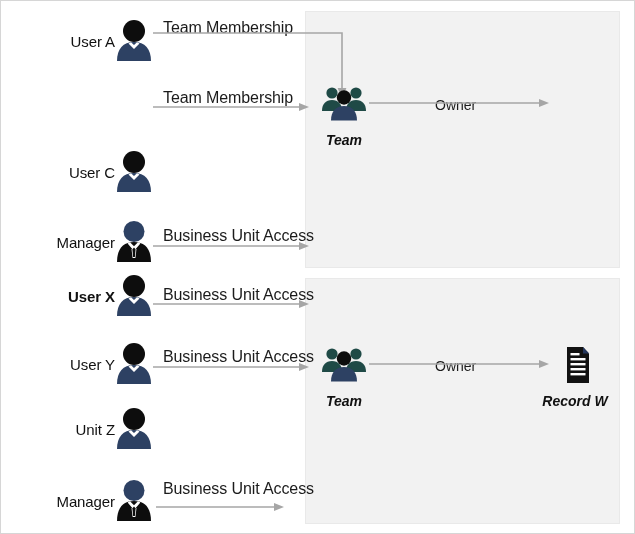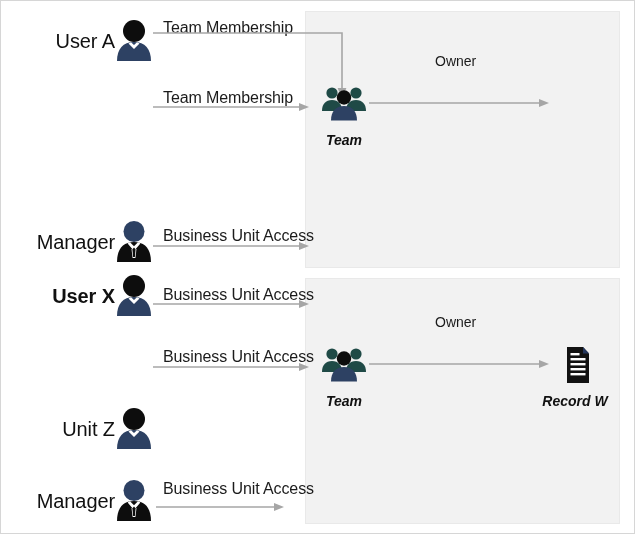--- a/index.html
+++ b/index.html
@@ -32,21 +32,21 @@
     position: absolute;
     left: 0;
     width: 300px;
     height: 56px;
   }
   .row-label {
     position: absolute;
     right: 186px;
     top: 50%;
     transform: translateY(-50%);
-    font-size: 20px;
+    font-size: 15px;
     color: #111111;
     white-space: nowrap;
     letter-spacing: -0.1px;
   }
   .person {
     position: absolute;
     left: 113px;
     top: 50%;
     transform: translateY(-50%);
     width: 40px;
@@ -79,20 +79,21 @@
     font-size: 14px;
     color: #111111;
     font-weight: bold;
     white-space: nowrap;
   }
   .owner-label {
     position: absolute;
     font-size: 14px;
     color: #1b1b1b;
     white-space: nowrap;
+    margin-top: 44px;
   }
 </style>
 </head>
 <body>
 
 <div id="canvas">
 
   <div class="panel" id="panel-top"></div>
   <div class="panel" id="panel-bottom"></div>
 
@@ -101,20 +102,30 @@
     <span class="person">
       <svg viewBox="0 0 40 44" width="40" height="44">
         <circle cx="20" cy="12" r="11" fill="#0d0d0d"></circle>
         <path d="M20 23 C9 23 3 30 3 42 L37 42 C37 30 31 23 20 23 Z" fill="#2d4163"></path>
         <path d="M14.5 24.5 L20 30 L25.5 24.5 L23 23.2 L20 26 L17 23.2 Z" fill="#ffffff"></path>
       </svg>
     </span>
   </div>
 
 
+  <div class="row" style="top:143px;">
+    <span class="row-label">User C</span>
+    <span class="person">
+      <svg viewBox="0 0 40 44" width="40" height="44">
+        <circle cx="20" cy="12" r="11" fill="#0d0d0d"></circle>
+        <path d="M20 23 C9 23 3 30 3 42 L37 42 C37 30 31 23 20 23 Z" fill="#2d4163"></path>
+        <path d="M14.5 24.5 L20 30 L25.5 24.5 L23 23.2 L20 26 L17 23.2 Z" fill="#ffffff"></path>
+      </svg>
+    </span>
+  </div>
 
   <div class="row" style="top:213px;">
     <span class="row-label">Manager</span>
     <span class="person">
       <svg viewBox="0 0 40 44" width="40" height="44">
         <circle cx="20" cy="11.5" r="10.5" fill="#2d4163"></circle>
         <path d="M20 22 C9 22 3 29 3 42 L37 42 C37 29 31 22 20 22 Z" fill="#0d0d0d"></path>
         <path d="M13.6 23.4 L20 31 L26.4 23.4 L24 22.3 L20 26.3 L16 22.3 Z" fill="#ffffff"></path>
         <path d="M20 26.6 L22.4 29.4 L21.4 38 L18.6 38 L17.6 29.4 Z" fill="#ffffff"></path>
         <path d="M20 27.4 L21.6 29.3 L20.9 37 L19.1 37 L18.4 29.3 Z" fill="#0d0d0d"></path>
@@ -126,20 +137,30 @@
     <span class="row-label">User X</span>
     <span class="person">
       <svg viewBox="0 0 40 44" width="40" height="44">
         <circle cx="20" cy="12" r="11" fill="#0d0d0d"></circle>
         <path d="M20 23 C9 23 3 30 3 42 L37 42 C37 30 31 23 20 23 Z" fill="#2d4163"></path>
         <path d="M14.5 24.5 L20 30 L25.5 24.5 L23 23.2 L20 26 L17 23.2 Z" fill="#ffffff"></path>
       </svg>
     </span>
   </div>
 
+  <div class="row" style="top:335px;">
+    <span class="row-label">User Y</span>
+    <span class="person">
+      <svg viewBox="0 0 40 44" width="40" height="44">
+        <circle cx="20" cy="12" r="11" fill="#0d0d0d"></circle>
+        <path d="M20 23 C9 23 3 30 3 42 L37 42 C37 30 31 23 20 23 Z" fill="#2d4163"></path>
+        <path d="M14.5 24.5 L20 30 L25.5 24.5 L23 23.2 L20 26 L17 23.2 Z" fill="#ffffff"></path>
+      </svg>
+    </span>
+  </div>
 
   <div class="row" style="top:400px;">
     <span class="row-label">Unit Z</span>
     <span class="person">
       <svg viewBox="0 0 40 44" width="40" height="44">
         <circle cx="20" cy="12" r="11" fill="#0d0d0d"></circle>
         <path d="M20 23 C9 23 3 30 3 42 L37 42 C37 30 31 23 20 23 Z" fill="#2d4163"></path>
         <path d="M14.5 24.5 L20 30 L25.5 24.5 L23 23.2 L20 26 L17 23.2 Z" fill="#ffffff"></path>
       </svg>
     </span>

